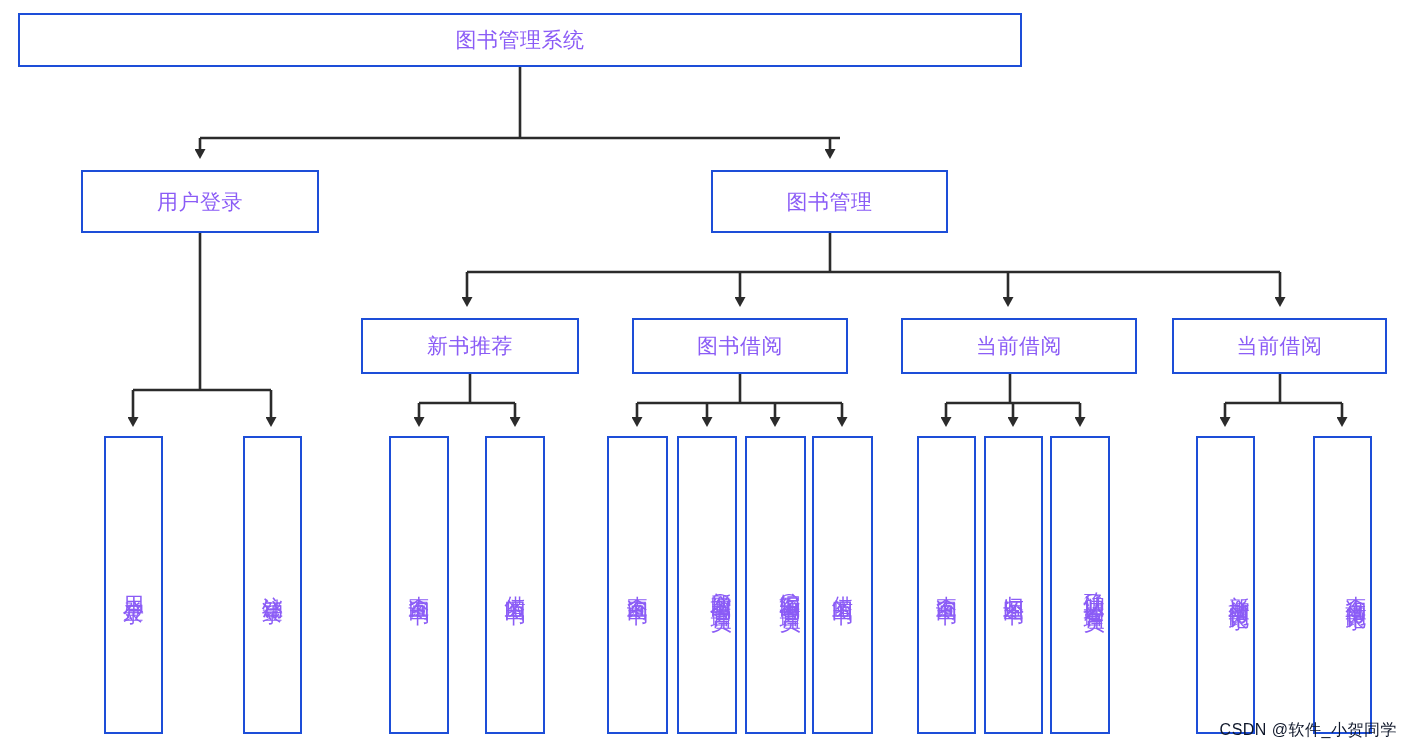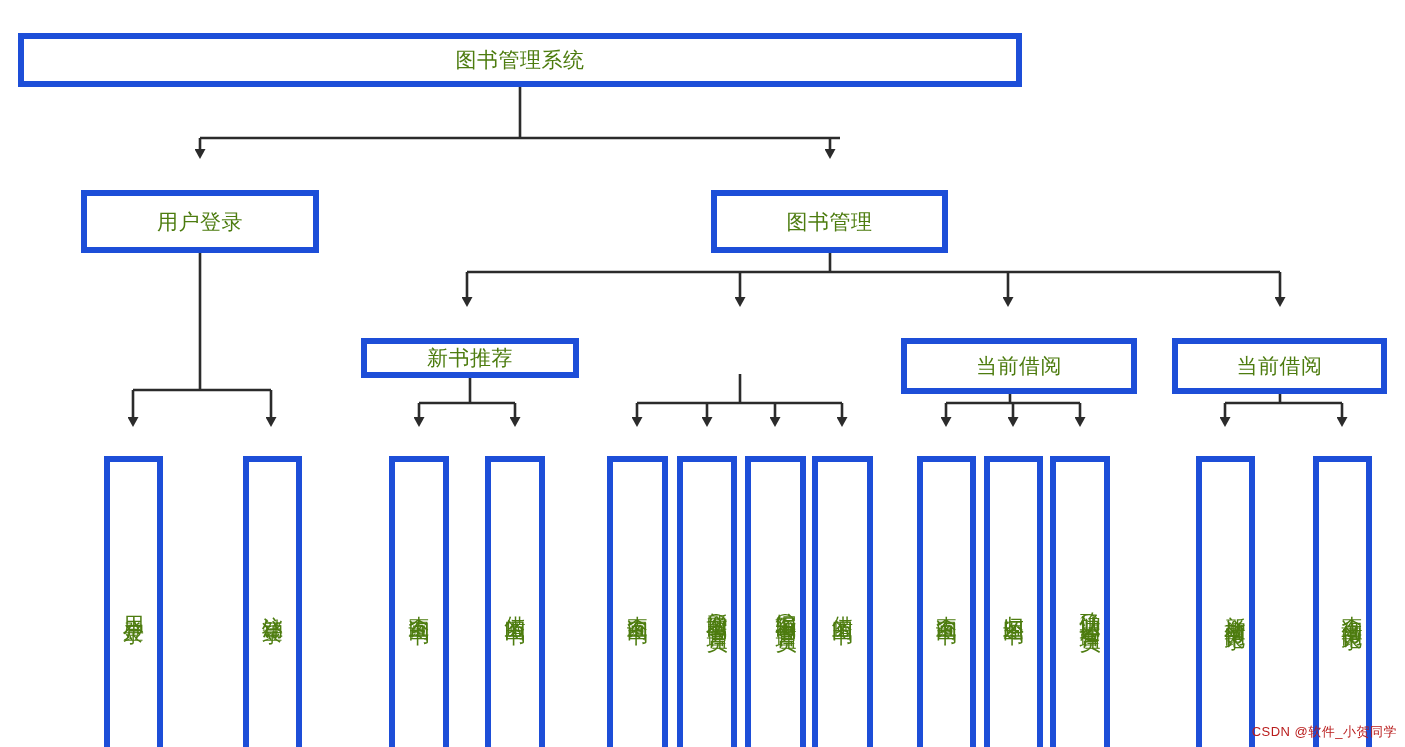--- a/index.html
+++ b/index.html
@@ -20,27 +20,26 @@
   #edges {
     position: absolute;
     left: 0;
     top: 0;
     width: 1405px;
     height: 747px;
   }
   .node {
     position: absolute;
     box-sizing: border-box;
-    border: 6px solid #1d4ed8;
+    border: 2px solid #1d4ed8;
     background: #ffffff;
     display: flex;
     align-items: center;
     justify-content: center;
-    color: #4d7c0f;
-    margin-top: 20px;
+    color: #8b5cf6;
   }
   .node-h {
     font-size: 21px;
     line-height: 1.2;
     letter-spacing: 0.5px;
   }
   .node-v {
     writing-mode: vertical-rl;
     text-orientation: upright;
     font-size: 21px;
@@ -50,22 +49,22 @@
     justify-content: center;
   }
   .node-v.short {
     align-items: center;
     padding-top: 0;
   }
   .watermark {
     position: absolute;
     right: 8px;
     bottom: 6px;
-    font-size: 13px;
-    color: #b91c1c;
+    font-size: 16px;
+    color: #0f172a;
     white-space: nowrap;
     letter-spacing: 0.5px;
   }
 </style>
 </head>
 <body>
 
 <div id="canvas">
 
   <svg id="edges" viewBox="0 0 1405 747" xmlns="http://www.w3.org/2000/svg">
@@ -117,21 +116,22 @@
       <path d="M1225,403 L1225,418" marker-end="url(#arrow)"></path>
       <path d="M1342,403 L1342,418" marker-end="url(#arrow)"></path>
     </g>
   </svg>
 
   <div class="node node-h" style="left: 18px; top: 13px; width: 1004px; height: 54px;">图书管理系统</div>
 
   <div class="node node-h" style="left: 81px; top: 170px; width: 238px; height: 63px;">用户登录</div>
   <div class="node node-h" style="left: 711px; top: 170px; width: 237px; height: 63px;">图书管理</div>
 
-  <div class="node node-h" style="left: 361px; top: 318px; width: 218px; height: 40px;">新书推荐</div>
+  <div class="node node-h" style="left: 361px; top: 318px; width: 218px; height: 56px;">新书推荐</div>
+  <div class="node node-h" style="left: 632px; top: 318px; width: 216px; height: 56px;">图书借阅</div>
   <div class="node node-h" style="left: 901px; top: 318px; width: 236px; height: 56px;">当前借阅</div>
   <div class="node node-h" style="left: 1172px; top: 318px; width: 215px; height: 56px;">当前借阅</div>
 
   <div class="node node-v short" style="left: 104px; top: 436px; width: 59px; height: 298px;">用户登录</div>
   <div class="node node-v short" style="left: 243px; top: 436px; width: 59px; height: 298px;">注销登录</div>
   <div class="node node-v short" style="left: 389px; top: 436px; width: 60px; height: 298px;">查询图书</div>
   <div class="node node-v short" style="left: 485px; top: 436px; width: 60px; height: 298px;">借阅图书</div>
   <div class="node node-v short" style="left: 607px; top: 436px; width: 61px; height: 298px;">查询图书</div>
   <div class="node node-v" style="left: 677px; top: 436px; width: 60px; height: 298px;">新增图书（管理员）</div>
   <div class="node node-v" style="left: 745px; top: 436px; width: 61px; height: 298px;">编辑图书（管理员）</div>

